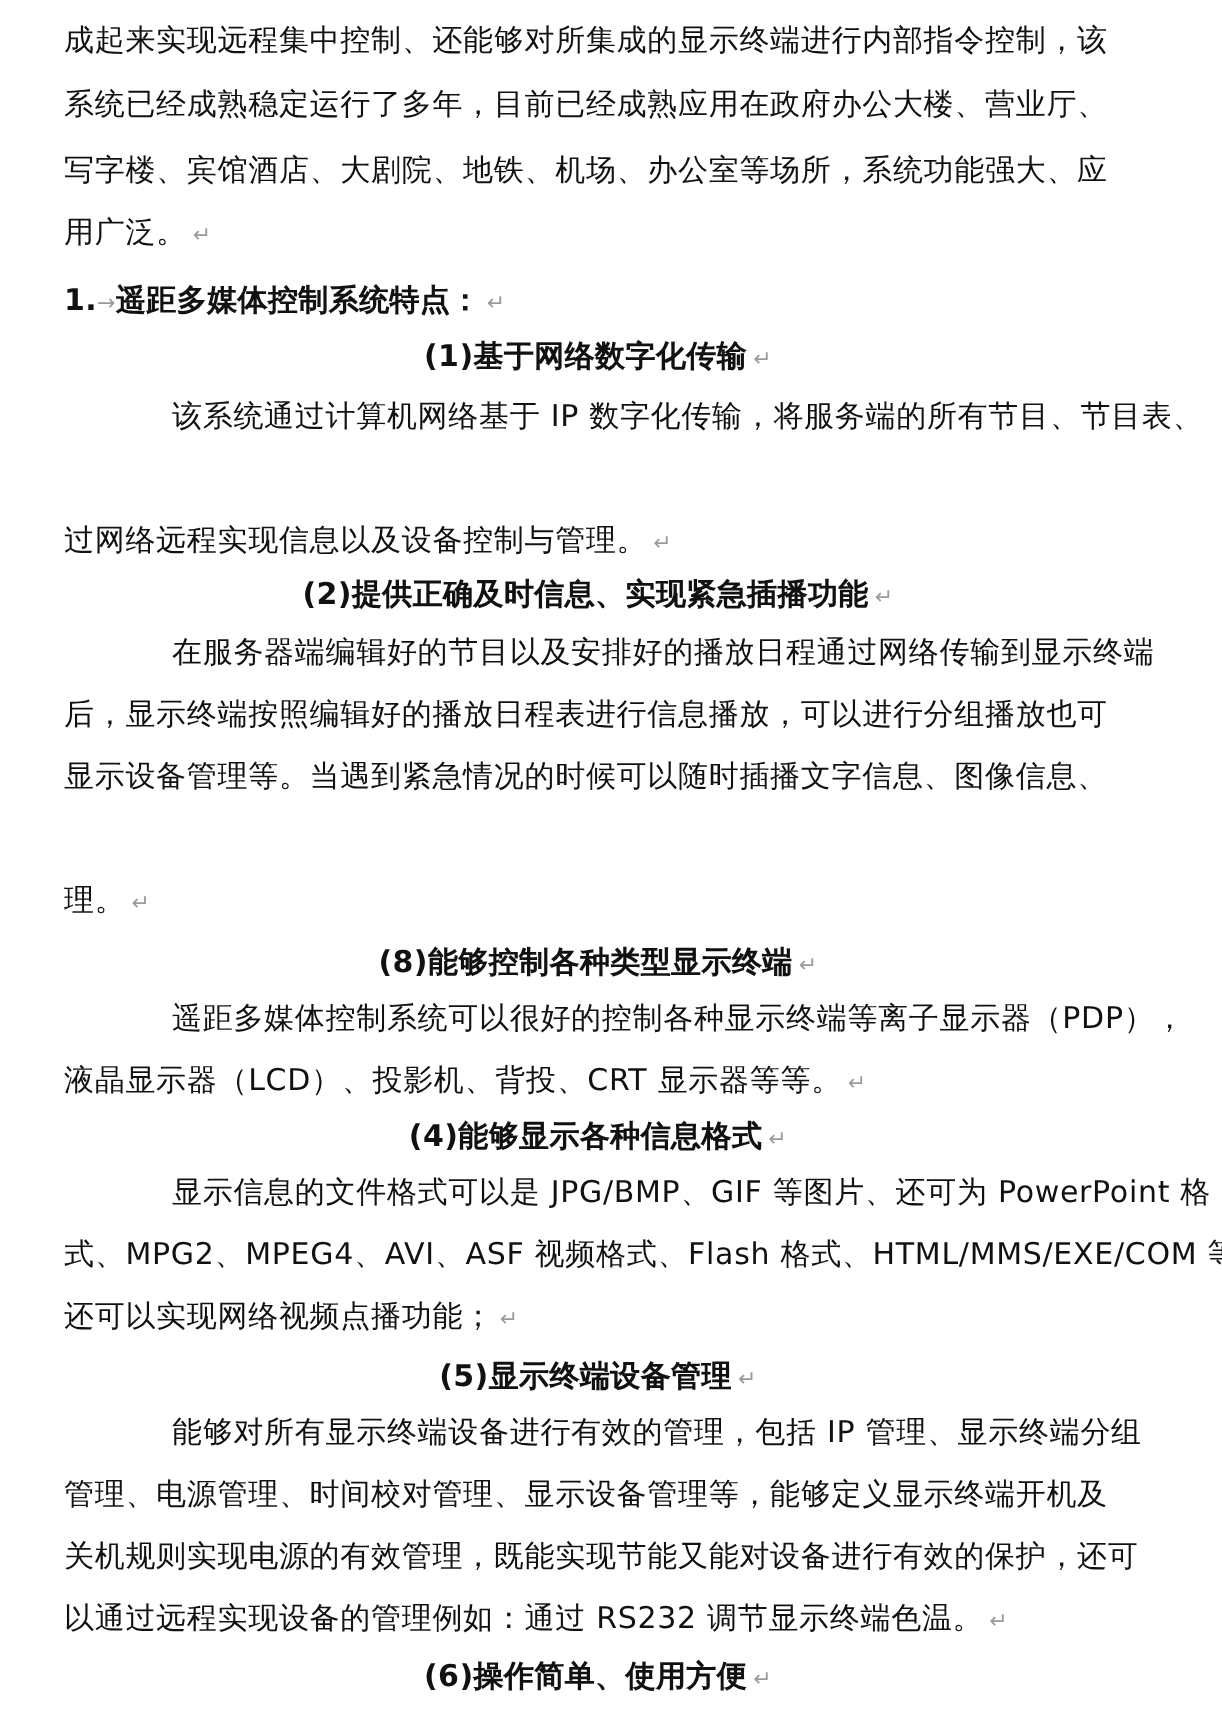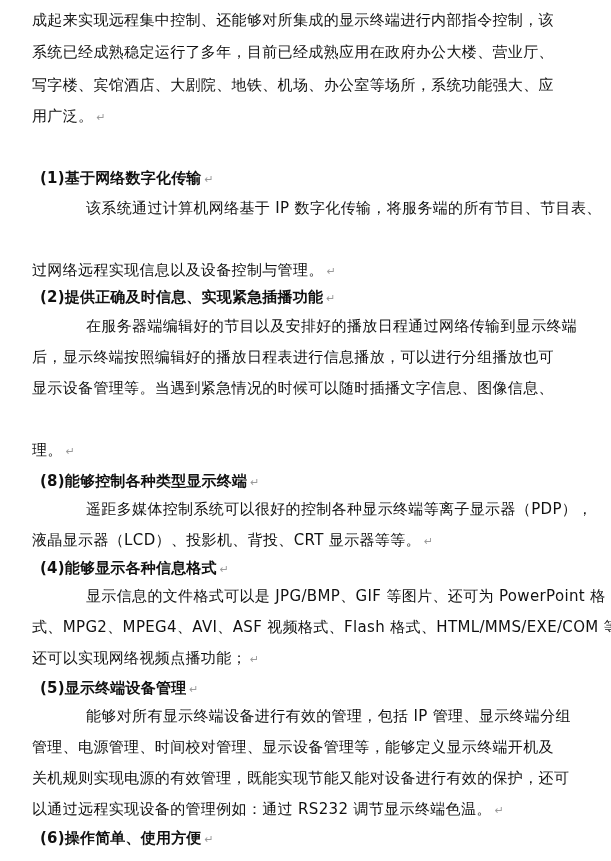--- a/index.html
+++ b/index.html
@@ -28,21 +28,21 @@
     line-height: 20px;
     white-space: nowrap;
     letter-spacing: 0.35px;
   }
   .indent { left: 62px; margin-left: 24px; }
   .heading {
     font-weight: bold;
     font-size: 15px;
     letter-spacing: 0.2px;
   }
-  .sub-heading { left: 40px; }
+  .sub-heading { left: 24px; text-align: center; }
   .mark {
     color: #9a9a9a;
     font-size: 11px;
     margin-left: 3px;
     font-weight: normal;
   }
   .arrow {
     color: #9a9a9a;
     font-size: 11px;
     font-weight: normal;
@@ -51,20 +51,23 @@
 </head>
 <body>
 
 <div class="page">
 
   <div class="line" style="top:10px"><span>成起来实现远程集中控制、还能够对所集成的显示终端进行内部指令控制，该</span></div>
   <div class="line" style="top:42px"><span>系统已经成熟稳定运行了多年，目前已经成熟应用在政府办公大楼、营业厅、</span></div>
   <div class="line" style="top:75px"><span>写字楼、宾馆酒店、大剧院、地铁、机场、办公室等场所，系统功能强大、应</span></div>
   <div class="line" style="top:106px"><span>用广泛。</span><span class="mark">↵</span></div>
 
+  <div class="line heading" style="top:140px">
+    <span>1.</span><span class="arrow">→</span><span>遥距多媒体控制系统特点：</span><span class="mark">↵</span>
+  </div>
 
   <div class="line heading sub-heading" style="top:168px"><span>(1)基于网络数字化传输</span><span class="mark">↵</span></div>
   <div class="line indent" style="top:198px"><span>该系统通过计算机网络基于 IP 数字化传输，将服务端的所有节目、节目表、</span></div>
   <div class="line" style="top:260px"><span>过网络远程实现信息以及设备控制与管理。</span><span class="mark">↵</span></div>
 
   <div class="line heading sub-heading" style="top:287px"><span>(2)提供正确及时信息、实现紧急插播功能</span><span class="mark">↵</span></div>
   <div class="line indent" style="top:316px"><span>在服务器端编辑好的节目以及安排好的播放日程通过网络传输到显示终端</span></div>
   <div class="line" style="top:347px"><span>后，显示终端按照编辑好的播放日程表进行信息播放，可以进行分组播放也可</span></div>
   <div class="line" style="top:378px"><span>显示设备管理等。当遇到紧急情况的时候可以随时插播文字信息、图像信息、</span></div>
   <div class="line" style="top:440px"><span>理。</span><span class="mark">↵</span></div>

